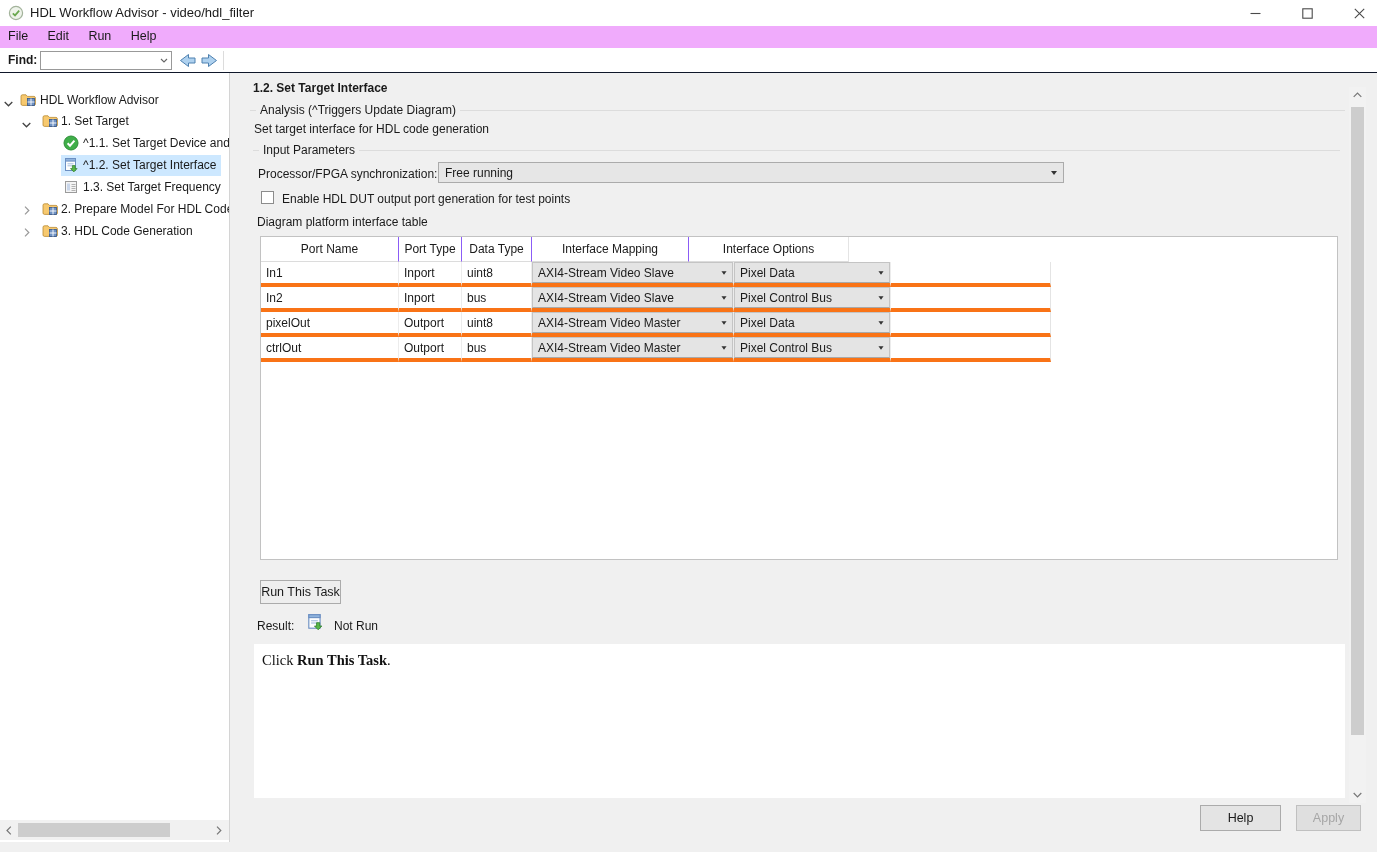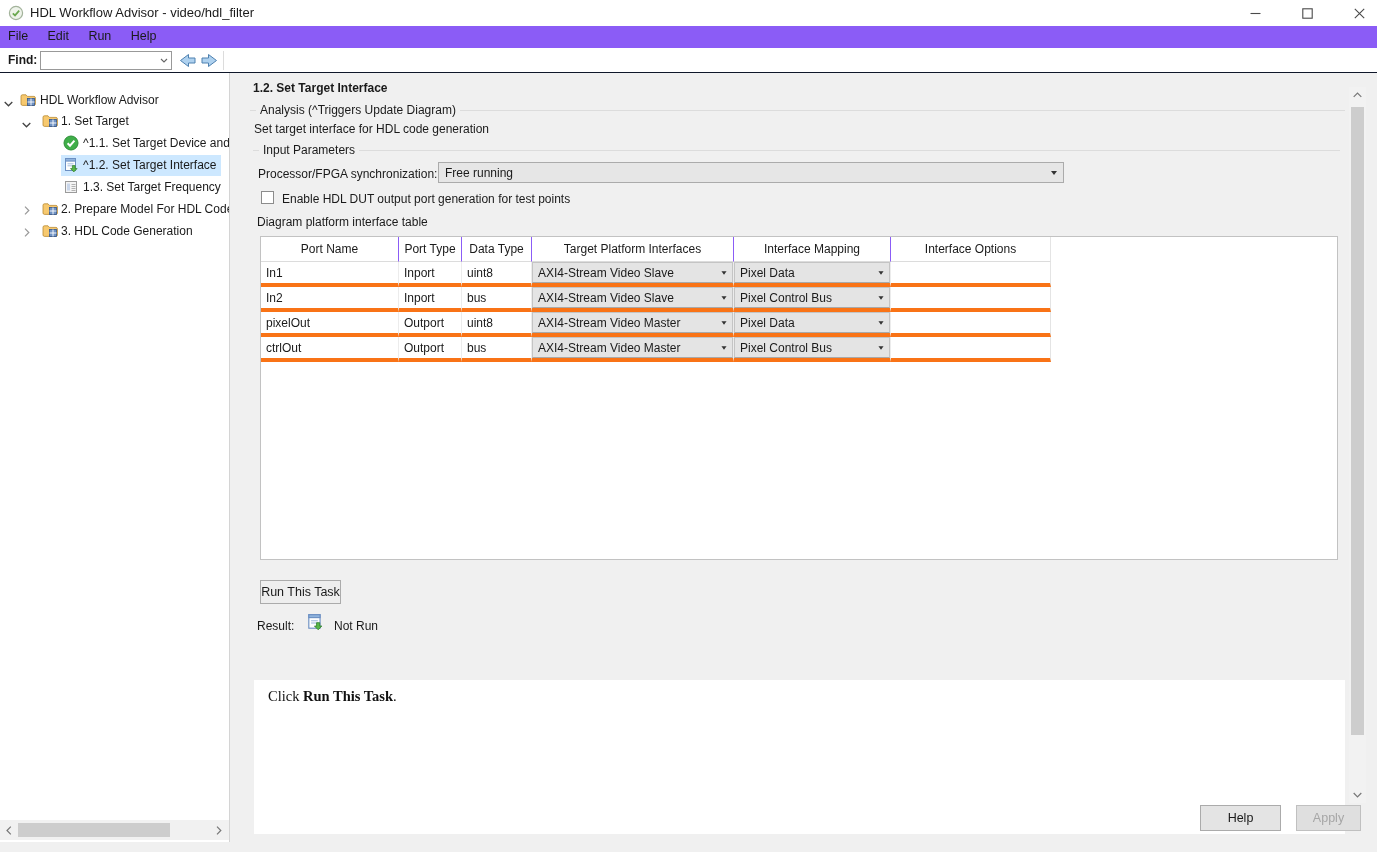--- a/index.html
+++ b/index.html
@@ -9,21 +9,21 @@
     background:#f0f0f0; font-family:"Liberation Sans", sans-serif;
     font-size:12px; color:#1a1a1a; -webkit-font-smoothing:antialiased;
   }
   .abs { position:absolute; }
 
   
   .titlebar { left:0; top:0; width:1377px; height:26px; background:#fff; }
   .app-icon { left:8px; top:5px; width:16px; height:16px; }
   .win-title { left:30px; top:0; height:26px; line-height:26px; font-size:13px; }
   .winbtn { top:0; width:34px; height:26px; display:flex; align-items:center; justify-content:center; cursor:default; }
-  .menubar { left:0; top:26px; width:1377px; height:22px; background:#8b5cf6; padding-left:5px; }
+  .menubar { left:0; top:26px; width:1377px; height:22px; background:#f0abfc; padding-left:5px; }
   .menu-item { display:inline-block; margin-right:10px; padding:3px 3px; font-size:12.5px; cursor:default; }
   .findbar { left:0; top:48px; width:1377px; height:25px; background:#fff; border-bottom:1px solid #0f172a; }
   .find-label { left:8px; top:5px; font-weight:bold; }
   .find-combo { left:40px; top:3px; width:132px; height:19px; background:#fff; border:1px solid #999; display:flex; align-items:center; }
   .find-combo input { flex:1; border:none; outline:none; height:15px; width:100px; font:12px "Liberation Sans",sans-serif; }
   .combo-chevron { width:14px; display:flex; justify-content:center; }
   .nav-arrow { top:4px; width:20px; height:16px; display:flex; align-items:center; justify-content:center; }
   .toolbar-sep { left:223px; top:3px; width:1px; height:19px; background:#dcdcdc; }
 
   
@@ -66,21 +66,21 @@
   .td.ddcell { padding:8px; }
   .cell-dd { position:absolute; inset:0; background:#e4e4e4; border:1px solid #c4c4c4; border-bottom-color:#a9a9a9; display:flex; align-items:center; padding:0 5px; }
   .cell-dd .flex1 { flex:1; overflow:hidden; white-space:nowrap; }
   .cell-dd .tri-down { transform:scale(.85); }
 
   .btn { background:#e8e8e8; border:1px solid #ababab; display:flex; align-items:center; justify-content:center; font-size:12.5px; }
   .run-btn { left:260px; top:580px; width:81px; height:24px; background:#eee; }
   .result-label { left:257px; top:619px; }
   .result-icon { left:306px; top:613px; width:18px; height:18px; }
   .result-status { left:334px; top:619px; }
-  .message { left:254px; top:644px; width:1091px; height:154px; background:#fff; padding:8px 14px; font-family:"Liberation Serif", serif; font-size:14.5px; color:#111;margin-top:36px; }
+  .message { left:254px; top:644px; width:1091px; height:154px; background:#fff; padding:8px 8px; font-family:"Liberation Serif", serif; font-size:14.5px; color:#111; }
   .message b { font-weight:bold; }
 
   
   .vscroll { left:1349px; top:87px; width:17px; height:716px; background:#f2f2f2; }
   .vs-btn { position:absolute; left:0; width:17px; height:16px; display:flex; align-items:center; justify-content:center; }
   .vs-thumb { position:absolute; left:2px; top:20px; width:13px; height:628px; background:#cdcdcd; }
 
   .footer-btn { top:805px; height:26px; }
   .help-btn { left:1200px; width:81px; background:#e4e4e4; }
   .apply-btn { left:1296px; width:65px; background:#dfdfdf; border-color:#c0c0c0; color:#a6a6a6; }
@@ -267,21 +267,20 @@
   <span class="abs checkbox"></span>
   <span class="abs cb-label">Enable HDL DUT output port generation for test points</span>
 
   <span class="abs table-label">Diagram platform interface table</span>
 
   <div class="abs table-box">
     <div class="thead">
       <div class="th c0">Port Name</div>
       <div class="th c1">Port Type</div>
       <div class="th c2">Data Type</div>
-      <div class="th c3">Target Platform Interfaces</div>
       <div class="th c4">Interface Mapping</div>
       <div class="th c5">Interface Options</div>
     </div>
 
     <div class="tr">
       <div class="td c0">In1</div>
       <div class="td c1">Inport</div>
       <div class="td c2">uint8</div>
       <div class="td c3 ddcell">
         <span class="cell-dd">

